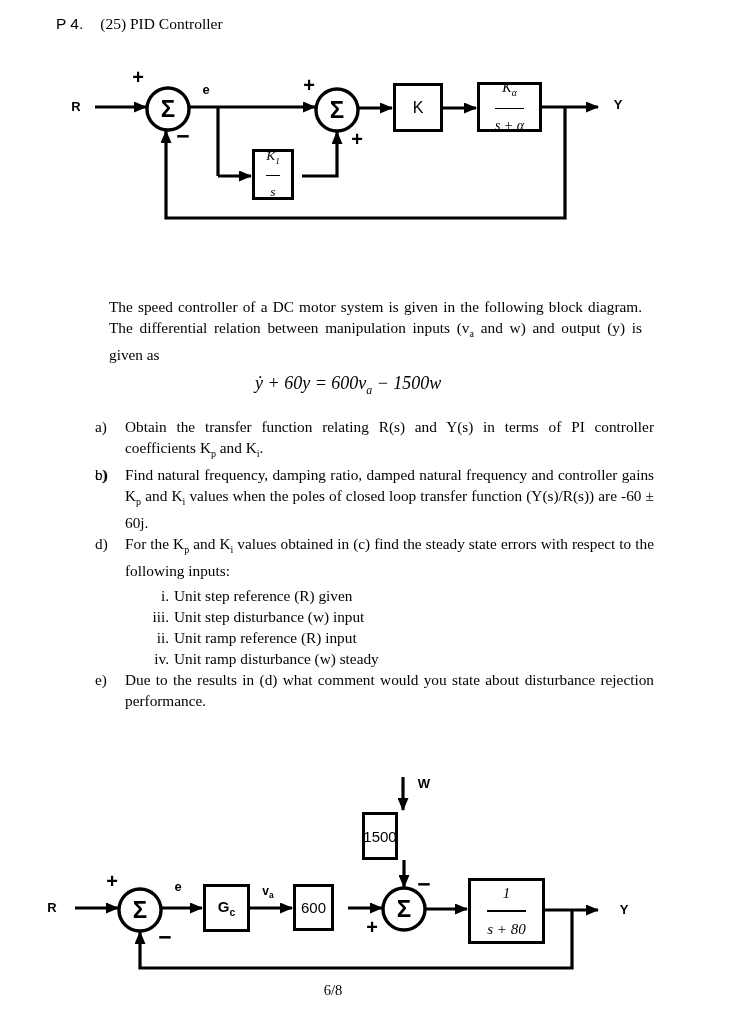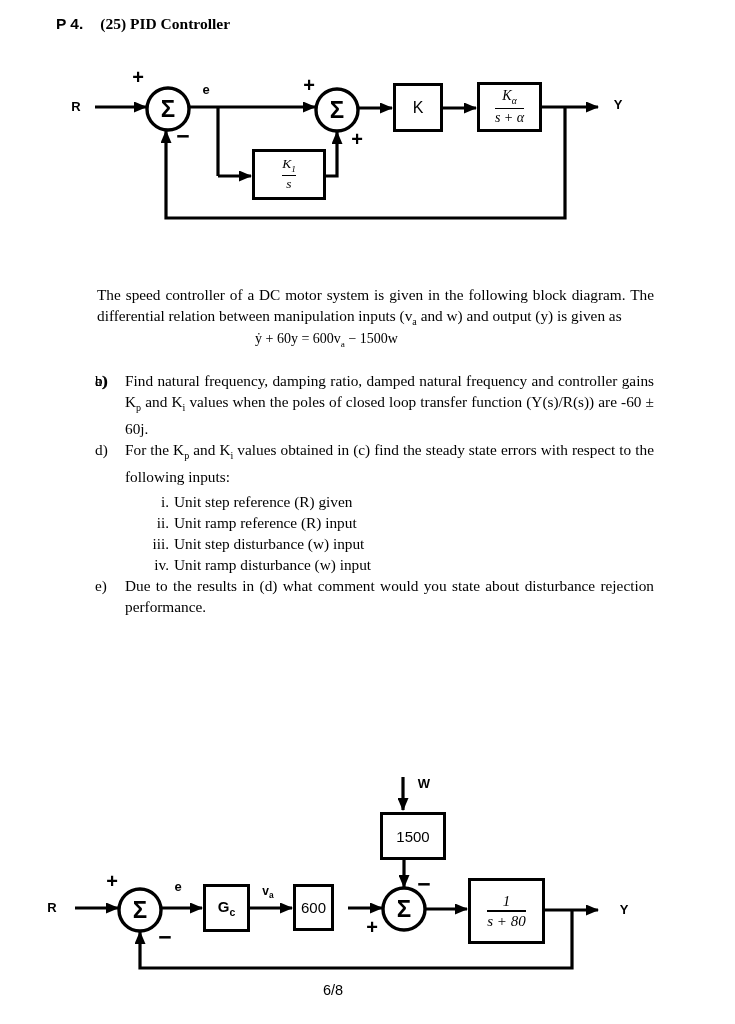--- a/index.html
+++ b/index.html
@@ -1,53 +1,53 @@
 <!DOCTYPE html>
 <html><head>
 <meta charset="utf-8">
 <style>
   html,body{margin:0;padding:0;background:#ffffff;}
   .page{position:relative;width:735px;height:1024px;background:#fff;color:#000;overflow:hidden;
         font-family:"Liberation Serif",serif;}
   
-  .title{position:absolute;left:56px;top:15px;font-size:15.5px;font-weight:700;line-height:1.2;}
+  .title{position:absolute;left:56px;top:15px;font-size:15.5px;font-weight:400;line-height:1.2;}
   .title .tnum{font-family:"Liberation Sans",sans-serif;margin-right:17px;}
   .title .ttext{font-family:"Liberation Serif",serif;}
   
   svg.wires{position:absolute;left:0;top:0;width:735px;height:1024px;}
   .blk{position:absolute;box-sizing:border-box;border:3px solid #000;background:#fff;
        display:flex;align-items:center;justify-content:center;
        font-family:"Liberation Sans",sans-serif;font-size:15px;color:#000;}
   .fr{display:inline-flex;flex-direction:column;align-items:center;
-      font-family:"Liberation Serif",serif;font-style:italic;line-height:1.1;}
+      font-family:"Liberation Serif",serif;font-style:italic;line-height:1.1;gap:8px;}
   .fr .bar{align-self:stretch;height:1.7px;background:#000;margin:1px 0;}
   .fr sub{font-size:68%;font-style:italic;}
   .lbl{position:absolute;transform:translate(-50%,-50%);line-height:1;color:#000;
        font-family:"Liberation Sans",sans-serif;font-weight:700;font-size:13px;white-space:nowrap;}
   .sigma{font-size:24px;transform:translate(-50%,-53%);}
   .sign{font-size:20px;}
   .msign{font-size:23px;}
   .sublbl sub{font-size:70%;}
   
   .content{position:absolute;left:97px;top:284px;width:557px;
            font-size:15.3px;line-height:21px;text-align:justify;}
-  .content p{margin:0;}
+  .content p{margin:12px;}
   .eq{margin:-4px 0 14px 0;padding-left:158px;text-align:left;
-      font-size:14px;}
+      font-style:italic;font-size:18px;}
   .mb20{margin-bottom:20px !important;}
   .q-list{margin-top:15px;}
   .q-item{position:relative;padding-left:28px;text-align:justify;}
   .q-marker{position:absolute;left:-2px;top:0;}
   .sub-list{margin-top:4px;}
   .sub-item{position:relative;padding-left:77px;text-align:left;}
   .sub-marker{position:absolute;left:40px;width:32px;text-align:right;}
   .content sub{font-size:66%;}
   
   .footer{position:absolute;left:333px;top:982px;transform:translateX(-50%);
-          font-family:Liberation Sans, sans-serif;font-size:14.5px;color:#000;text-align:center;}
+          font-family:Liberation Serif, serif;font-size:14.5px;color:#000;text-align:center;}
 </style>
 </head>
 <body>
 
 <div class="page">
 
   <div class="title">
     <span class="tnum">P 4.</span><span class="ttext">(25) PID Controller</span>
   </div>
 
@@ -87,21 +87,21 @@
 
   <span class="lbl" style="left:76px;top:106px">R</span>
   <span class="lbl sign" style="left:138px;top:77px">+</span>
   <span class="lbl sigma" style="left:168px;top:110px">Σ</span>
   <span class="lbl msign" style="left:183px;top:136px">−</span>
   <span class="lbl" style="left:206px;top:89px">e</span>
   <span class="lbl sign" style="left:309px;top:85px">+</span>
   <span class="lbl sigma" style="left:337px;top:111px">Σ</span>
   <span class="lbl sign" style="left:357px;top:139px">+</span>
 
-  <div class="blk" style="left:252px;top:149px;width:74px;height:51px">
+  <div class="blk" style="left:252px;top:149px;width:42px;height:51px">
     <span class="fr" style="font-size:13.5px">
       <span>K<sub>1</sub></span>
       <span class="bar"></span>
       <span>s</span>
     </span>
   </div>
   <div class="blk" style="left:393px;top:83px;width:50px;height:49px;font-size:16px">
     <span>K</span>
   </div>
   <div class="blk" style="left:477px;top:82px;width:65px;height:50px">
@@ -113,59 +113,60 @@
   </div>
   <span class="lbl" style="left:618px;top:104px">Y</span>
 
   <div class="content">
     <p>The speed controller of a DC motor system is given in the following block diagram. The differential relation between manipulation inputs (v<sub>a</sub> and w) and output (y) is given as</p>
     <div class="eq">ẏ + 60y = 600v<sub>a</sub> − 1500w</div>
 
     <div class="q-list">
       <div class="q-item">
         <span class="q-marker">a)</span>
+        <span>Obtain the transfer function relating R(s) and Y(s) in terms of PI controller coefficients K<sub>p</sub> and K<sub>i</sub>.</span>
       </div>
       <div class="q-item">
         <span class="q-marker">b)</span>
       </div>
       <div class="q-item">
         <span class="q-marker">c)</span>
         <span>Find natural frequency, damping ratio, damped natural frequency and controller gains K<sub>p</sub> and K<sub>i</sub> values when the poles of closed loop transfer function (Y(s)/R(s)) are -60 ± 60j.</span>
       </div>
       <div class="q-item">
         <span class="q-marker">d)</span>
         <span>For the K<sub>p</sub> and K<sub>i</sub> values obtained in (c) find the steady state errors with respect to the following inputs:</span>
       </div>
       <div class="sub-list">
         <div class="sub-item">
           <span class="sub-marker">i.</span>
           <span>Unit step reference (R) given</span>
         </div>
         <div class="sub-item">
+          <span class="sub-marker">iii.</span>
+          <span>Unit step disturbance (w) input</span>
+        </div>
+        <div class="sub-item">
           <span class="sub-marker">ii.</span>
           <span>Unit ramp reference (R) input</span>
         </div>
         <div class="sub-item">
-          <span class="sub-marker">iii.</span>
-          <span>Unit step disturbance (w) input</span>
-        </div>
-        <div class="sub-item">
           <span class="sub-marker">iv.</span>
-          <span>Unit ramp disturbance (w) input</span>
+          <span>Unit ramp disturbance (w) steady</span>
         </div>
       </div>
       <div class="q-item">
         <span class="q-marker">e)</span>
         <span>Due to the results in (d) what comment would you state about disturbance rejection performance.</span>
       </div>
     </div>
   </div>
 
   <span class="lbl" style="left:424px;top:783px">W</span>
-  <div class="blk" style="left:380px;top:812px;width:66px;height:48px">
+  <div class="blk" style="left:362px;top:812px;width:36px;height:48px">
     <span>1500</span>
   </div>
   <span class="lbl msign" style="left:424px;top:884px">−</span>
 
   <span class="lbl" style="left:52px;top:907px">R</span>
   <span class="lbl sign" style="left:112px;top:881px">+</span>
   <span class="lbl sigma" style="left:140px;top:911px">Σ</span>
   <span class="lbl msign" style="left:165px;top:937px">−</span>
   <span class="lbl" style="left:178px;top:886px">e</span>
 

